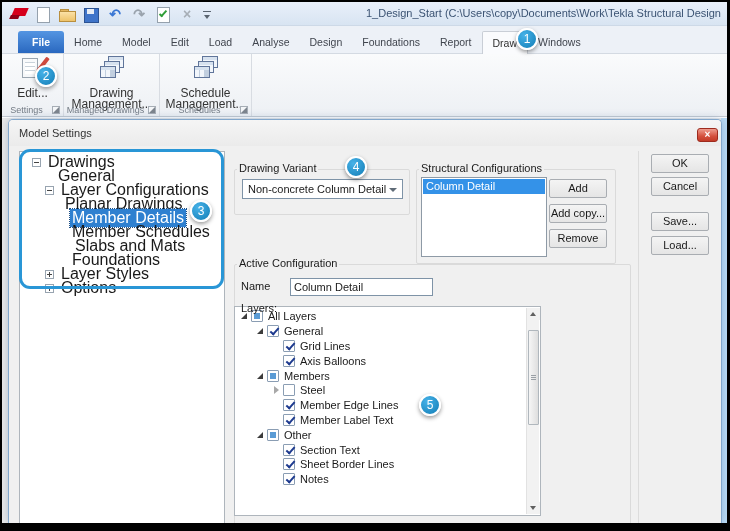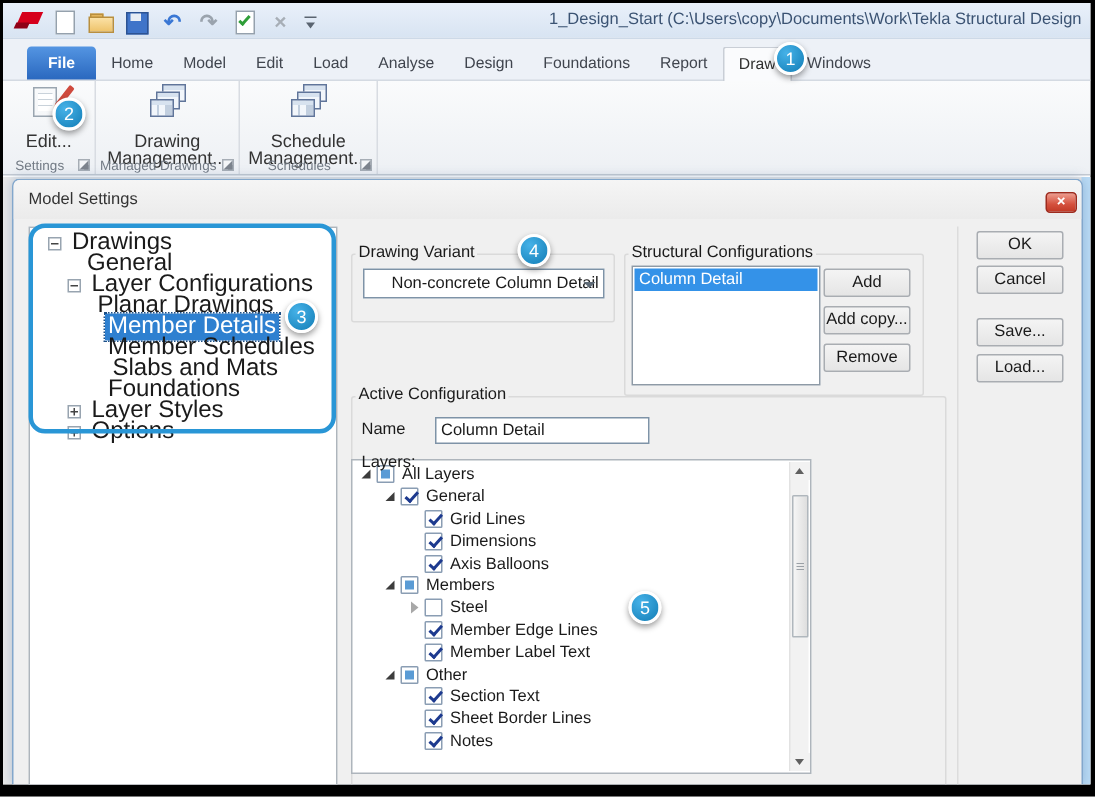--- a/index.html
+++ b/index.html
@@ -82,21 +82,21 @@
   .xbox { width:9px; height:9px; border:1px solid #98a4b0; background:#fff; position:relative; flex:0 0 auto; margin-right:5px; }
   .xbox::before { content:""; position:absolute; left:1px; top:3px; width:5px; height:1px; background:#444; }
   .xbox.plus::after { content:""; position:absolute; left:3px; top:1px; width:1px; height:5px; background:#444; }
   .tlabel { padding:0 2px; }
   .tlabel.sel { background:#2e80d0; color:#fff; outline:1px dotted #1c4f86; }
 
   .grouplabel { position:absolute; font-size:11px; color:#1a1a1a; background:#f0f0f0; padding:0 2px; z-index:2; }
   .groupbox { position:absolute; border:1px solid #dadada; border-radius:2px; }
 
   .combo { position:absolute; left:233px; top:59px; width:161px; height:20px; background:#fff; border:1px solid #7e93a7;
-    font-size:11px; color:#1a1a1a; line-height:18px; padding-left:18px; }
+    font-size:11px; color:#1a1a1a; line-height:18px; padding-left:5px; }
   .combo-arrow { position:absolute; right:5px; top:8px; width:0; height:0;
     border-left:4px solid transparent; border-right:4px solid transparent; border-top:4px solid #5f6b77; }
 
   .listbox { position:absolute; left:412px; top:57px; width:126px; height:80px; background:#fff; border:1px solid #8e9aa6; padding:1px; }
   .li-sel { height:15px; background:#3492e8; color:#fff; font-size:11px; line-height:15px; padding-left:3px; }
 
   .btn { position:absolute; width:58px; height:19px; background:linear-gradient(#f4f4f4,#e5e5e5);
     border:1px solid #a9adb2; border-radius:2px; font-size:11px; color:#1a1a1a; text-align:center; line-height:17px; }
   .vline { position:absolute; left:629px; top:31px; height:373px; width:1px; background:#dcdcdc; }
 
@@ -281,25 +281,20 @@
           <span>General</span>
         </div>
       <div class="lrow">
           <span class="sp" style="width:48px"></span>
           <span class="cb checked"></span>
           <span>Grid Lines</span>
         </div>
       <div class="lrow">
           <span class="sp" style="width:48px"></span>
           <span class="cb checked"></span>
-          <span>Dimensions</span>
-        </div>
-      <div class="lrow">
-          <span class="sp" style="width:48px"></span>
-          <span class="cb checked"></span>
           <span>Axis Balloons</span>
         </div>
       <div class="lrow">
           <span class="exp open" style="margin-left:21px"></span>
           <span class="cb partial"></span>
           <span>Members</span>
         </div>
       <div class="lrow">
           <span class="exp closed" style="margin-left:37px"></span>
           <span class="cb"></span>

